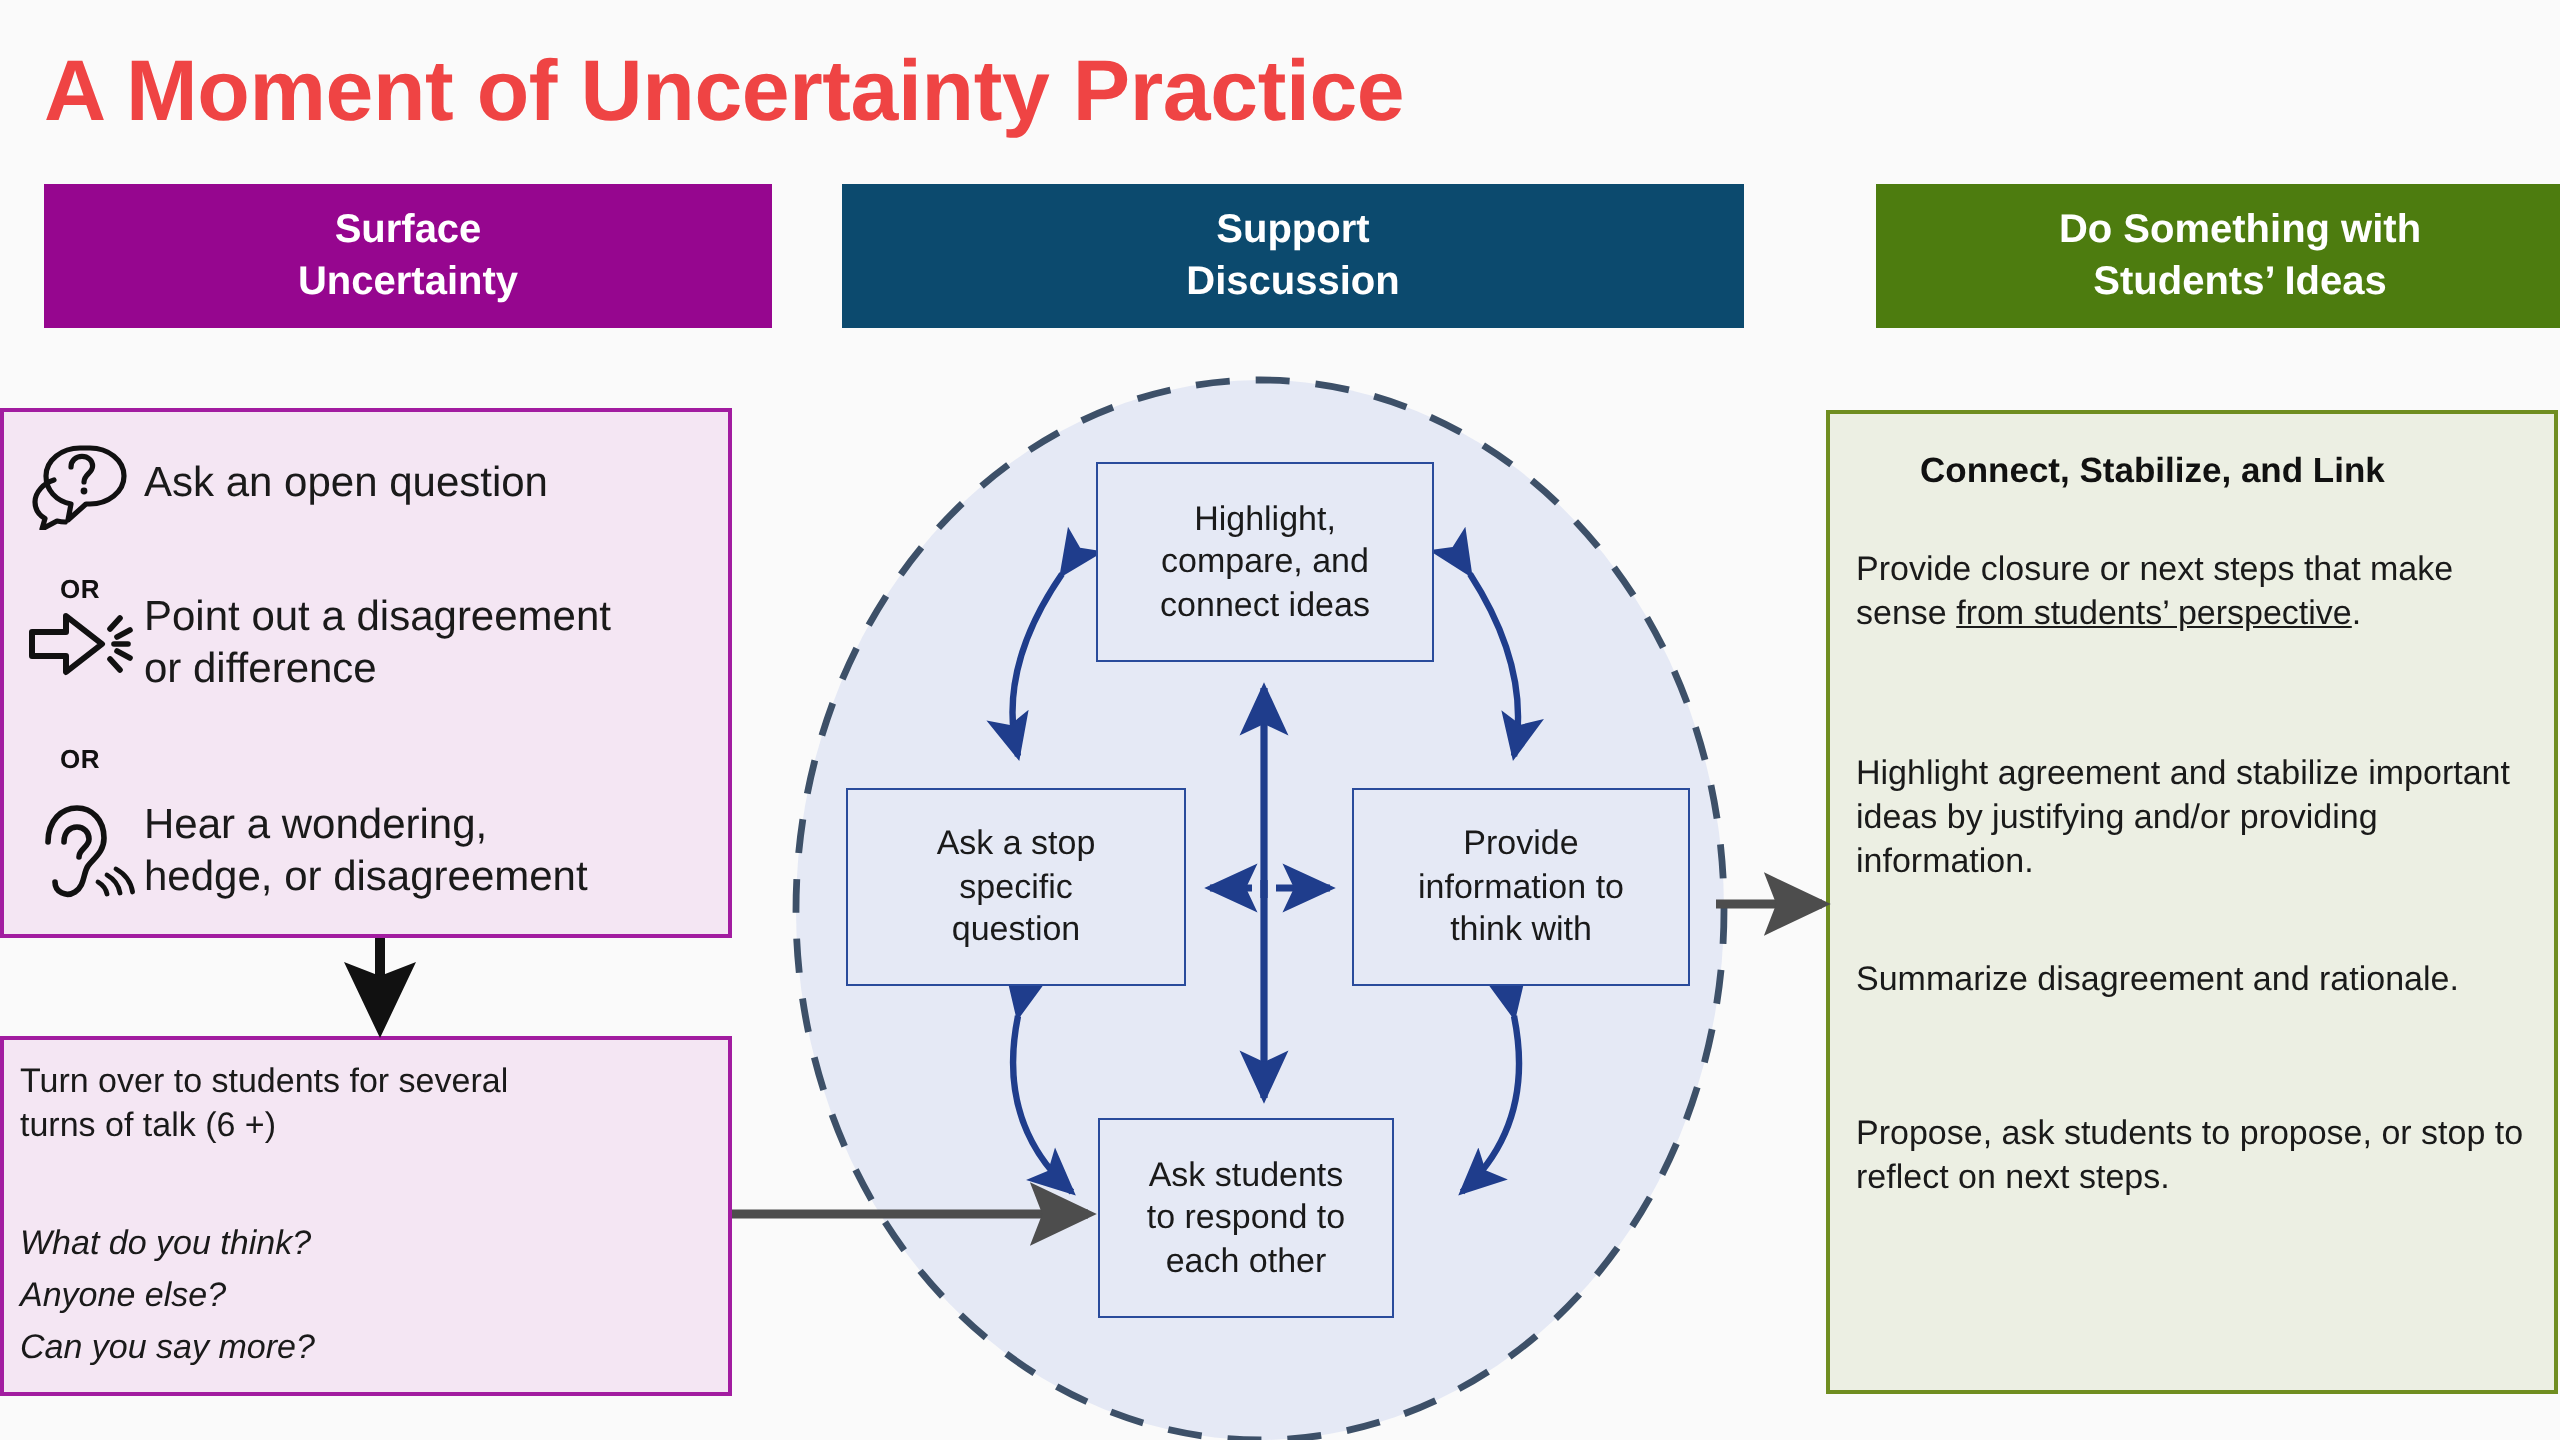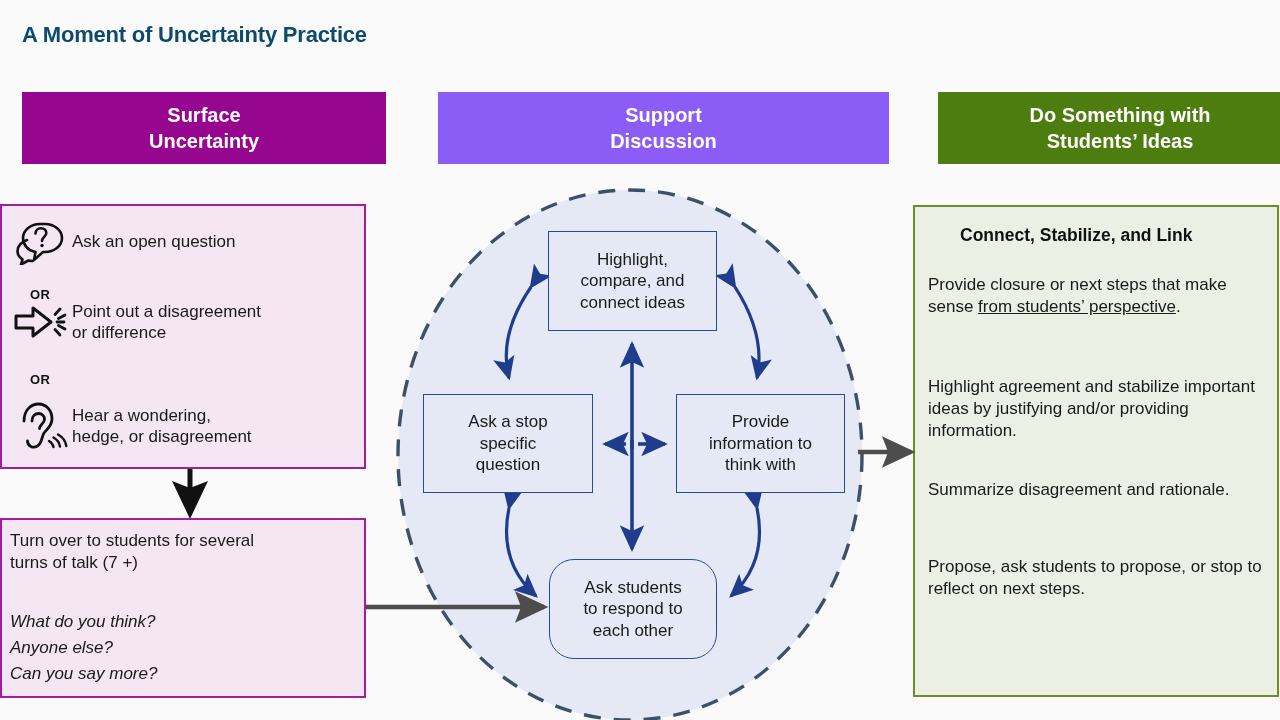--- a/index.html
+++ b/index.html
@@ -19,44 +19,44 @@
     left: 0; top: 0;
     width: 1280px;
     height: 720px;
   }
 
   
   .page-title {
     position: absolute;
     left: 22px;
     top: 22px;
-    font-size: 22px;
+    font-size: 43px;
     font-weight: bold;
-    color: #0c4a6e;
+    color: #ef4444;
     letter-spacing: -0.2px;
     white-space: nowrap;
   }
 
   
   .col-header {
     position: absolute;
     display: flex;
     align-items: center;
     justify-content: center;
     text-align: center;
     color: #ffffff;
     font-weight: bold;
     font-size: 20px;
     line-height: 1.3;
     margin-left: 22px;
   }
   .col-header span { display: block; white-space: pre-line; }
 
   #header-surface   { left: 0px;   top: 92px; width: 364px; height: 72px; background: #96068f; }
-  #header-support   { left: 416px; top: 92px; width: 451px; height: 72px; background: #8b5cf6; }
+  #header-support   { left: 399px; top: 92px; width: 451px; height: 72px; background: #0c4a6e; }
   #header-dosomething { left: 916px; top: 92px; width: 364px; height: 72px; background: #4d7c0f; }
 
   
   .pink-panel {
     position: absolute;
     background: #f4e6f3;
     border: 2px solid #a21ca0;
     box-sizing: border-box;
   }
   #panel-moves { left: 0px; top: 204px; width: 366px; height: 265px; }
@@ -68,21 +68,21 @@
     align-items: center;
   }
   .move-icon {
     width: 62px;
     flex: 0 0 62px;
     display: flex;
     align-items: center;
     justify-content: center;
   }
   .move-text {
-    font-size: 17px;
+    font-size: 21px;
     color: #1a1a1a;
     line-height: 1.25;
     white-space: pre-line;
   }
   #move-0 { left: 10px; top: 214px; width: 350px; height: 56px; }
   #move-1 { left: 10px; top: 292px; width: 350px; height: 60px; }
   #move-2 { left: 10px; top: 396px; width: 350px; height: 60px; }
 
   .or-label {
     position: absolute;
@@ -169,21 +169,21 @@
     justify-content: center;
     text-align: center;
     font-size: 17px;
     color: #1a1a1a;
     line-height: 1.26;
     white-space: pre-line;
   }
   #cbox-top    { left: 548px; top: 231px; width: 169px; height: 100px; }
   #cbox-left   { left: 423px; top: 394px; width: 170px; height: 99px; }
   #cbox-right  { left: 676px; top: 394px; width: 169px; height: 99px; }
-  #cbox-bottom { left: 549px; top: 559px; width: 168px; height: 100px; border-radius: 25px; }
+  #cbox-bottom { left: 549px; top: 559px; width: 148px; height: 100px; }
 </style>
 </head>
 <body>
 
 <div id="stage">
 
   <div class="page-title">A Moment of Uncertainty Practice</div>
 
   <div class="col-header" id="header-surface">
     <span>Surface
@@ -244,21 +244,21 @@
           <path d="M44 33.5 C48.5 36 51.5 40 52.3 45"></path>
         </g>
       </svg>
     </div>
     <div class="move-text">Hear a wondering,
 hedge, or disagreement</div>
   </div>
 
   <div class="pink-panel" id="panel-turnover"></div>
   <div class="turnover-main">Turn over to students for several
-turns of talk (7 +)</div>
+turns of talk (6 +)</div>
   <div class="turnover-prompts">What do you think?
 Anyone else?
 Can you say more?</div>
 
   <div id="panel-connect"></div>
   <div class="connect-heading">Connect, Stabilize, and Link</div>
 
   <div class="connect-para" id="connect-p1">Highlight agreement and stabilize important ideas by justifying and/or providing information.</div>
   <div class="connect-para" id="connect-p0">
     <span>Provide closure or next steps that make sense </span><span class="u">from students’ perspective</span><span>.</span>

